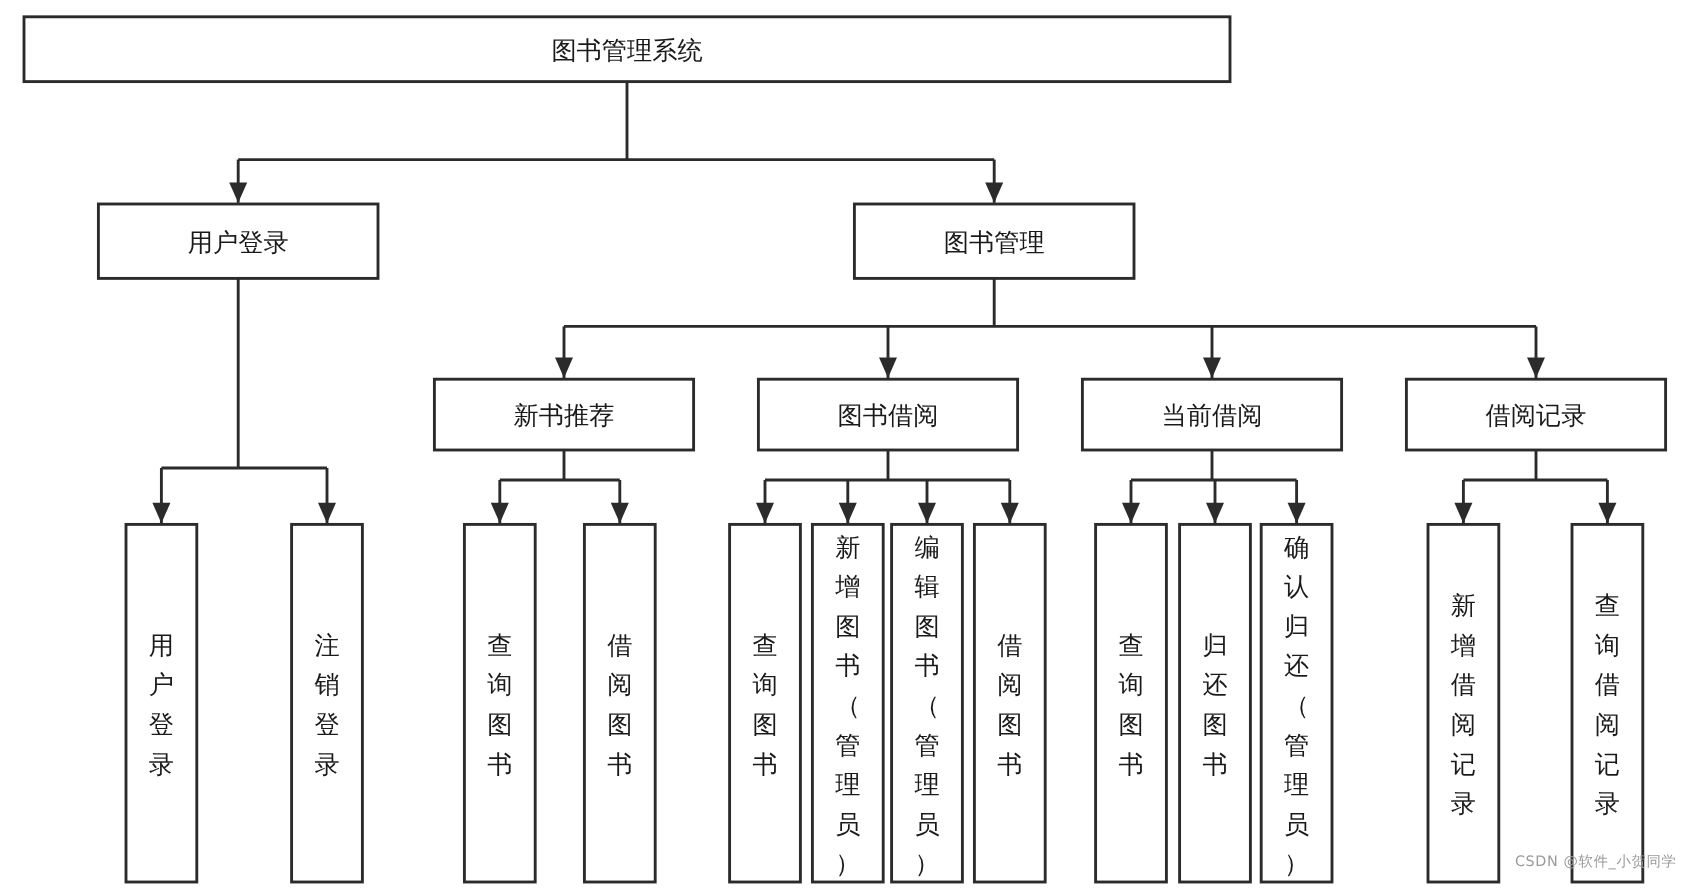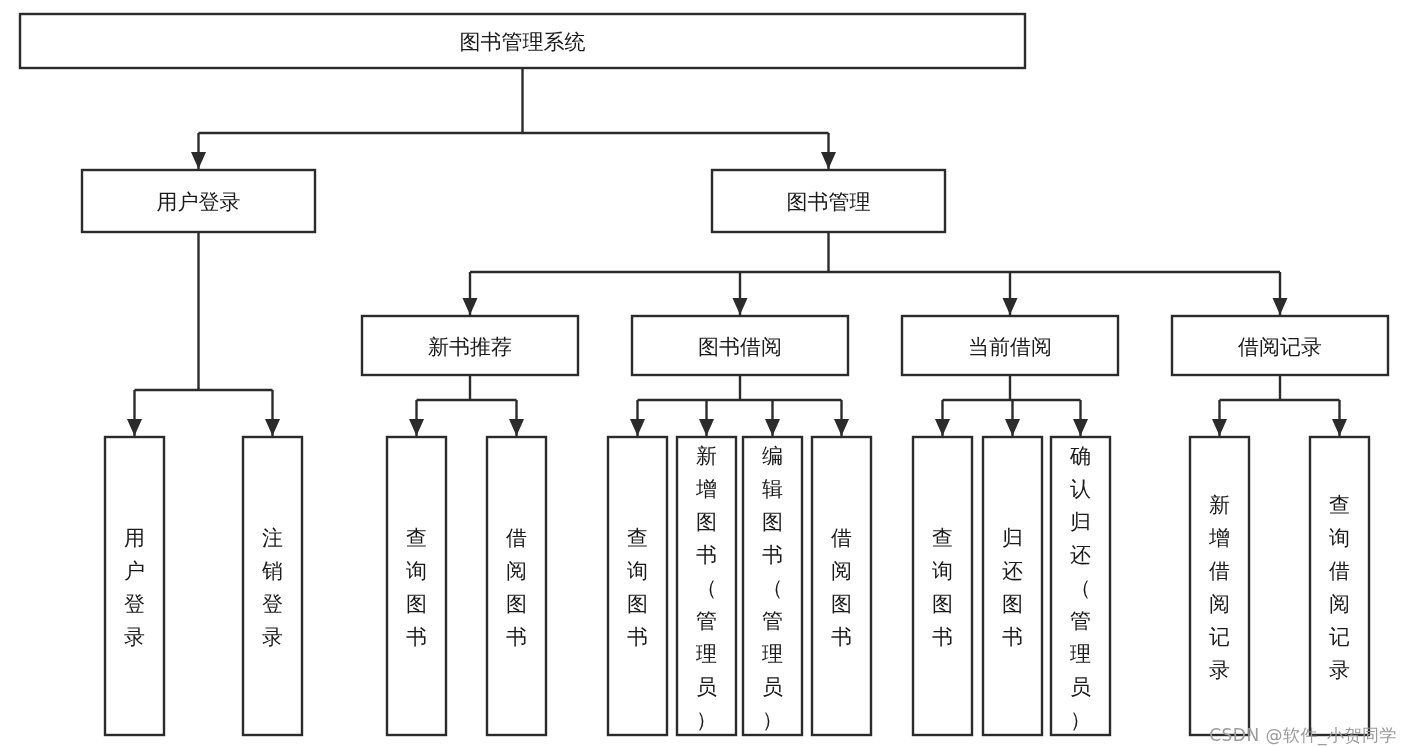--- a/index.html
+++ b/index.html
@@ -52,23 +52,23 @@
   }
   .node-label-v {
     fill: #1a1a1a;
     font-family: "DejaVu Sans", "Liberation Sans", sans-serif;
     font-size: 21px;
     text-anchor: middle;
   }
   .watermark-text {
     position: absolute;
     right: 8px;
-    bottom: 0;
-    font-family: "DejaVu Sans", "Liberation Sans", sans-serif;
-    font-size: 17px;
+    bottom: 20px;
+    font-family: "DejaVu Sans", "Liberation Sans", sans-serif;
+    font-size: 12px;
     color: #9b9b9b;
     letter-spacing: 0.5px;
     white-space: nowrap;
     pointer-events: none;
   }
 </style>
 </head>
 <body>
 
 <div id="diagram-root">

